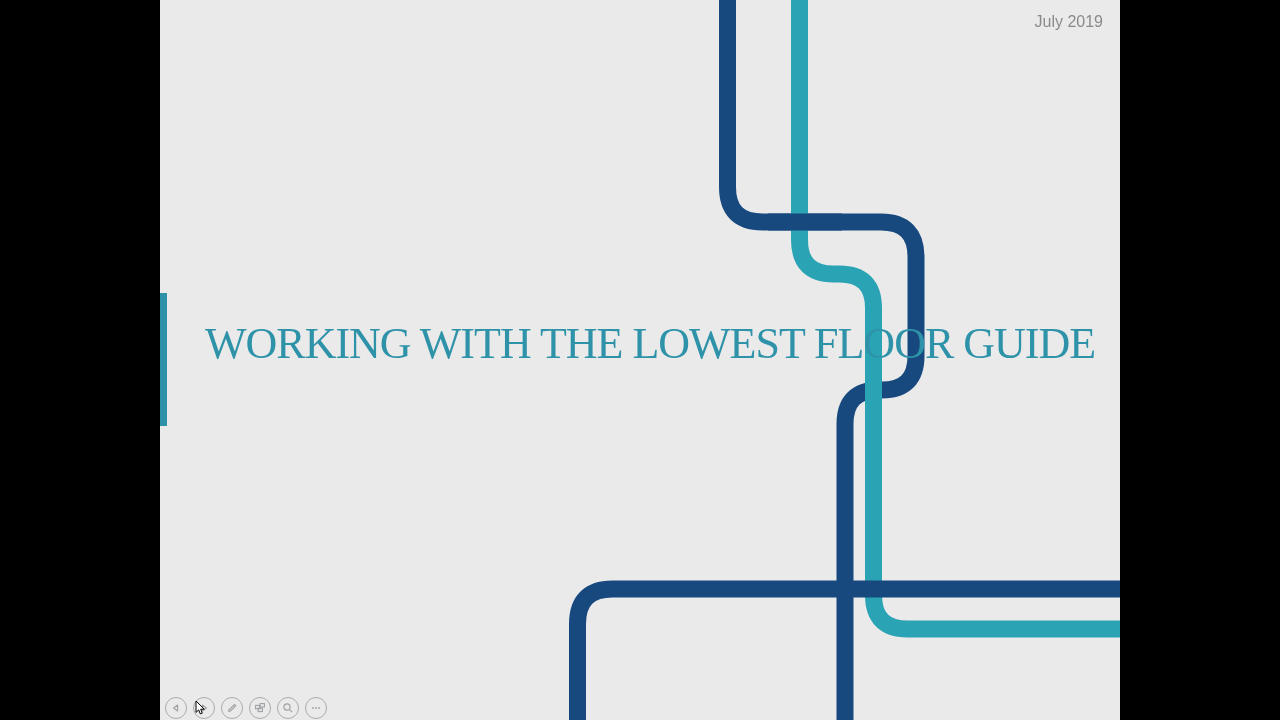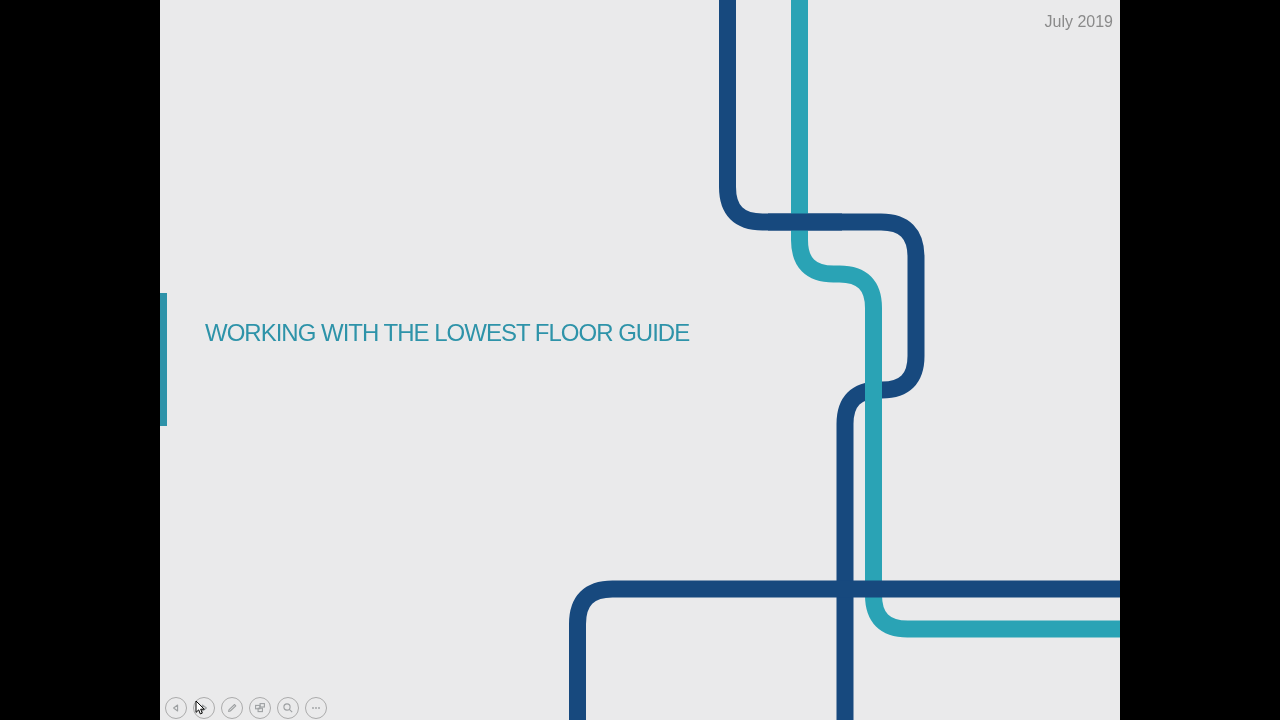--- a/index.html
+++ b/index.html
@@ -22,27 +22,28 @@
   .pipe.dark { stroke:var(--pipe-dark,#17497E); }
   .pipe.teal { stroke:var(--pipe-teal,#2AA3B5); }
 
   .accent-bar {
     position:absolute; left:0; top:293px; width:7px; height:133px;
     background:var(--title-teal,#2E93A9);
   }
 
   .title {
     position:absolute; left:45px; top:320px;
-    font-size:24px; font-weight:400; letter-spacing:-1px; line-height:1.1;
+    font-size:44px; font-weight:400; letter-spacing:-1px; line-height:1.1;
     color:var(--title-teal,#2E93A9);
     white-space:nowrap;
+    font-family:Liberation Serif, serif;
   }
 
   .date {
-    position:absolute; right:7px; top:13px;
+    position:absolute; right:17px; top:13px;
     font-size:16px; color:var(--date-gray,#8A8A8A);
   }
 
   .toolbar {
     position:absolute; left:5px; top:697px;
     display:flex; gap:6px; align-items:center;
   }
   .ctl {
     width:22px; height:22px; border-radius:50%;
     border:1px solid var(--control-gray,#ABABAB);

